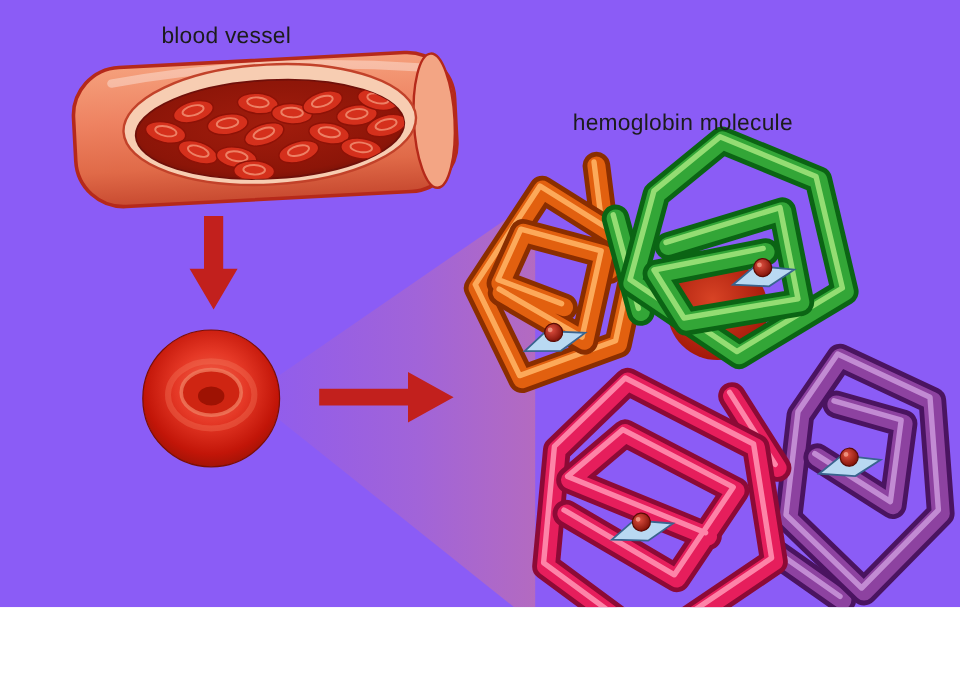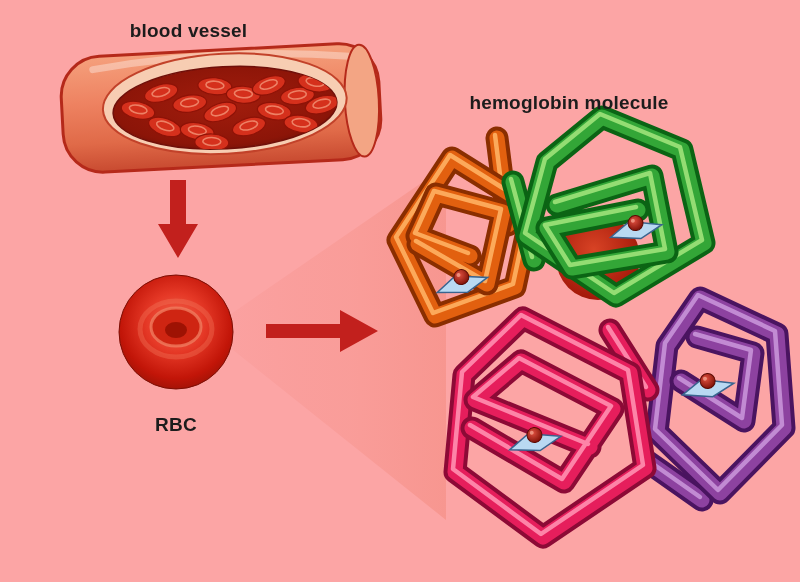--- a/index.html
+++ b/index.html
@@ -1,22 +1,21 @@
 <!DOCTYPE html>
 <html><head>
 <meta charset="utf-8">
 <style>
   html,body{margin:0;padding:0;background:#ffffff;}
   .canvas{
     position:relative;
-    width:800px;height:582px;
-    background:#fca5a5;
+    width:800px;height:506px;
+    background:#8b5cf6;
     overflow:hidden;
     font-family:"Liberation Sans", sans-serif;
-    font-weight:bold;
   }
   .art{position:absolute;left:0;top:0;}
   .label{
     position:absolute;
     font-size:19px;
     color:#1c1c1c;
     text-align:center;
     letter-spacing:.2px;
     user-select:none;
   }
@@ -185,15 +184,14 @@
 
       <use href="#heme" transform="translate(462,282) rotate(-8)"></use>
       <use href="#heme" transform="translate(636,228) rotate(-5)"></use>
       <use href="#heme" transform="translate(535,440) rotate(-6)"></use>
       <use href="#heme" transform="translate(708,386) rotate(-4)"></use>
     </g>
   </svg>
 
   <div class="label label-blood-vessel">blood vessel</div>
   <div class="label label-hemoglobin">hemoglobin molecule</div>
-  <div class="label label-rbc">RBC</div>
 
 </div>
 
 </body></html>

